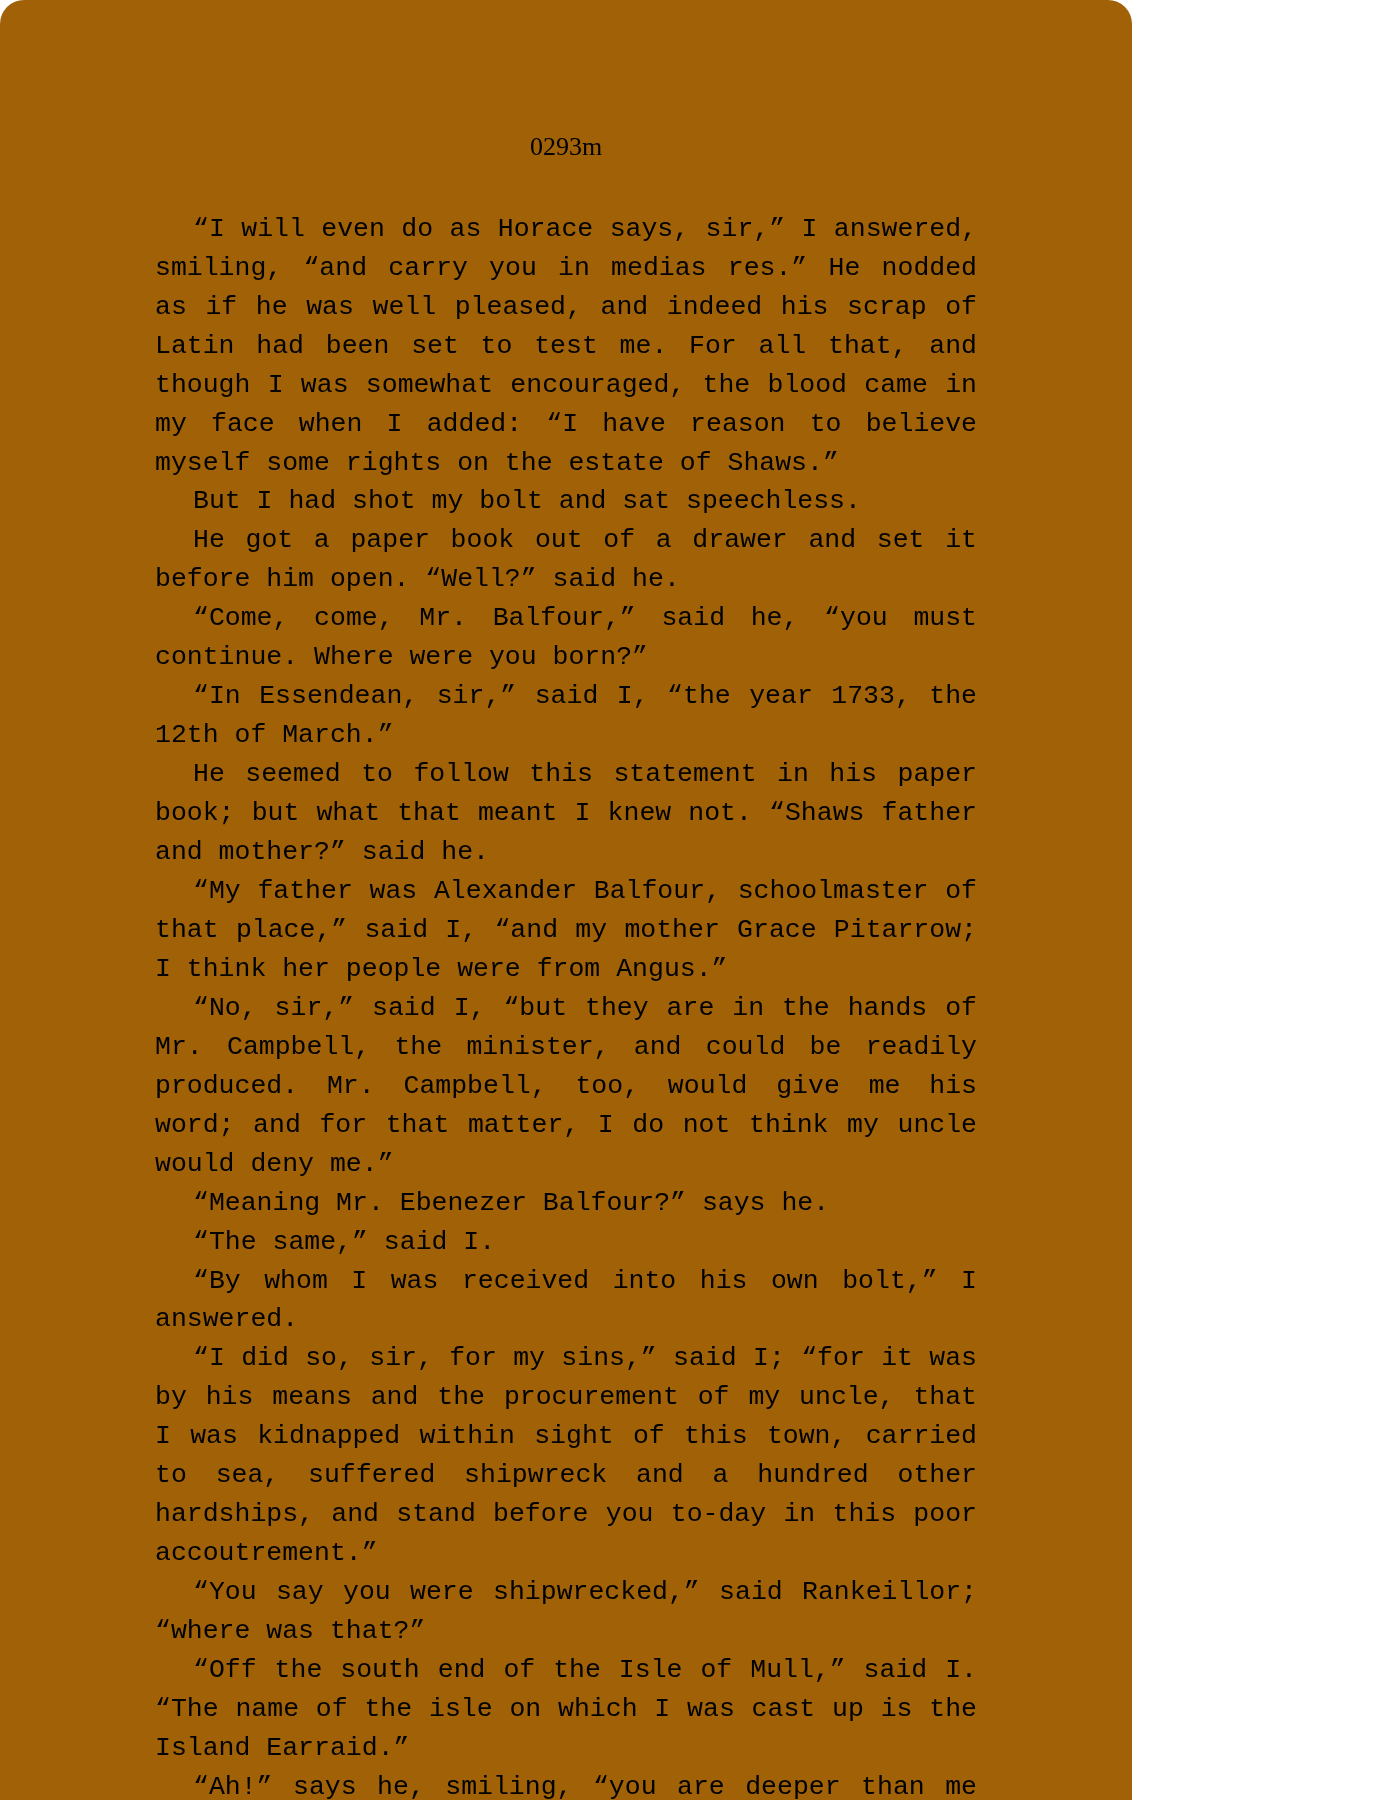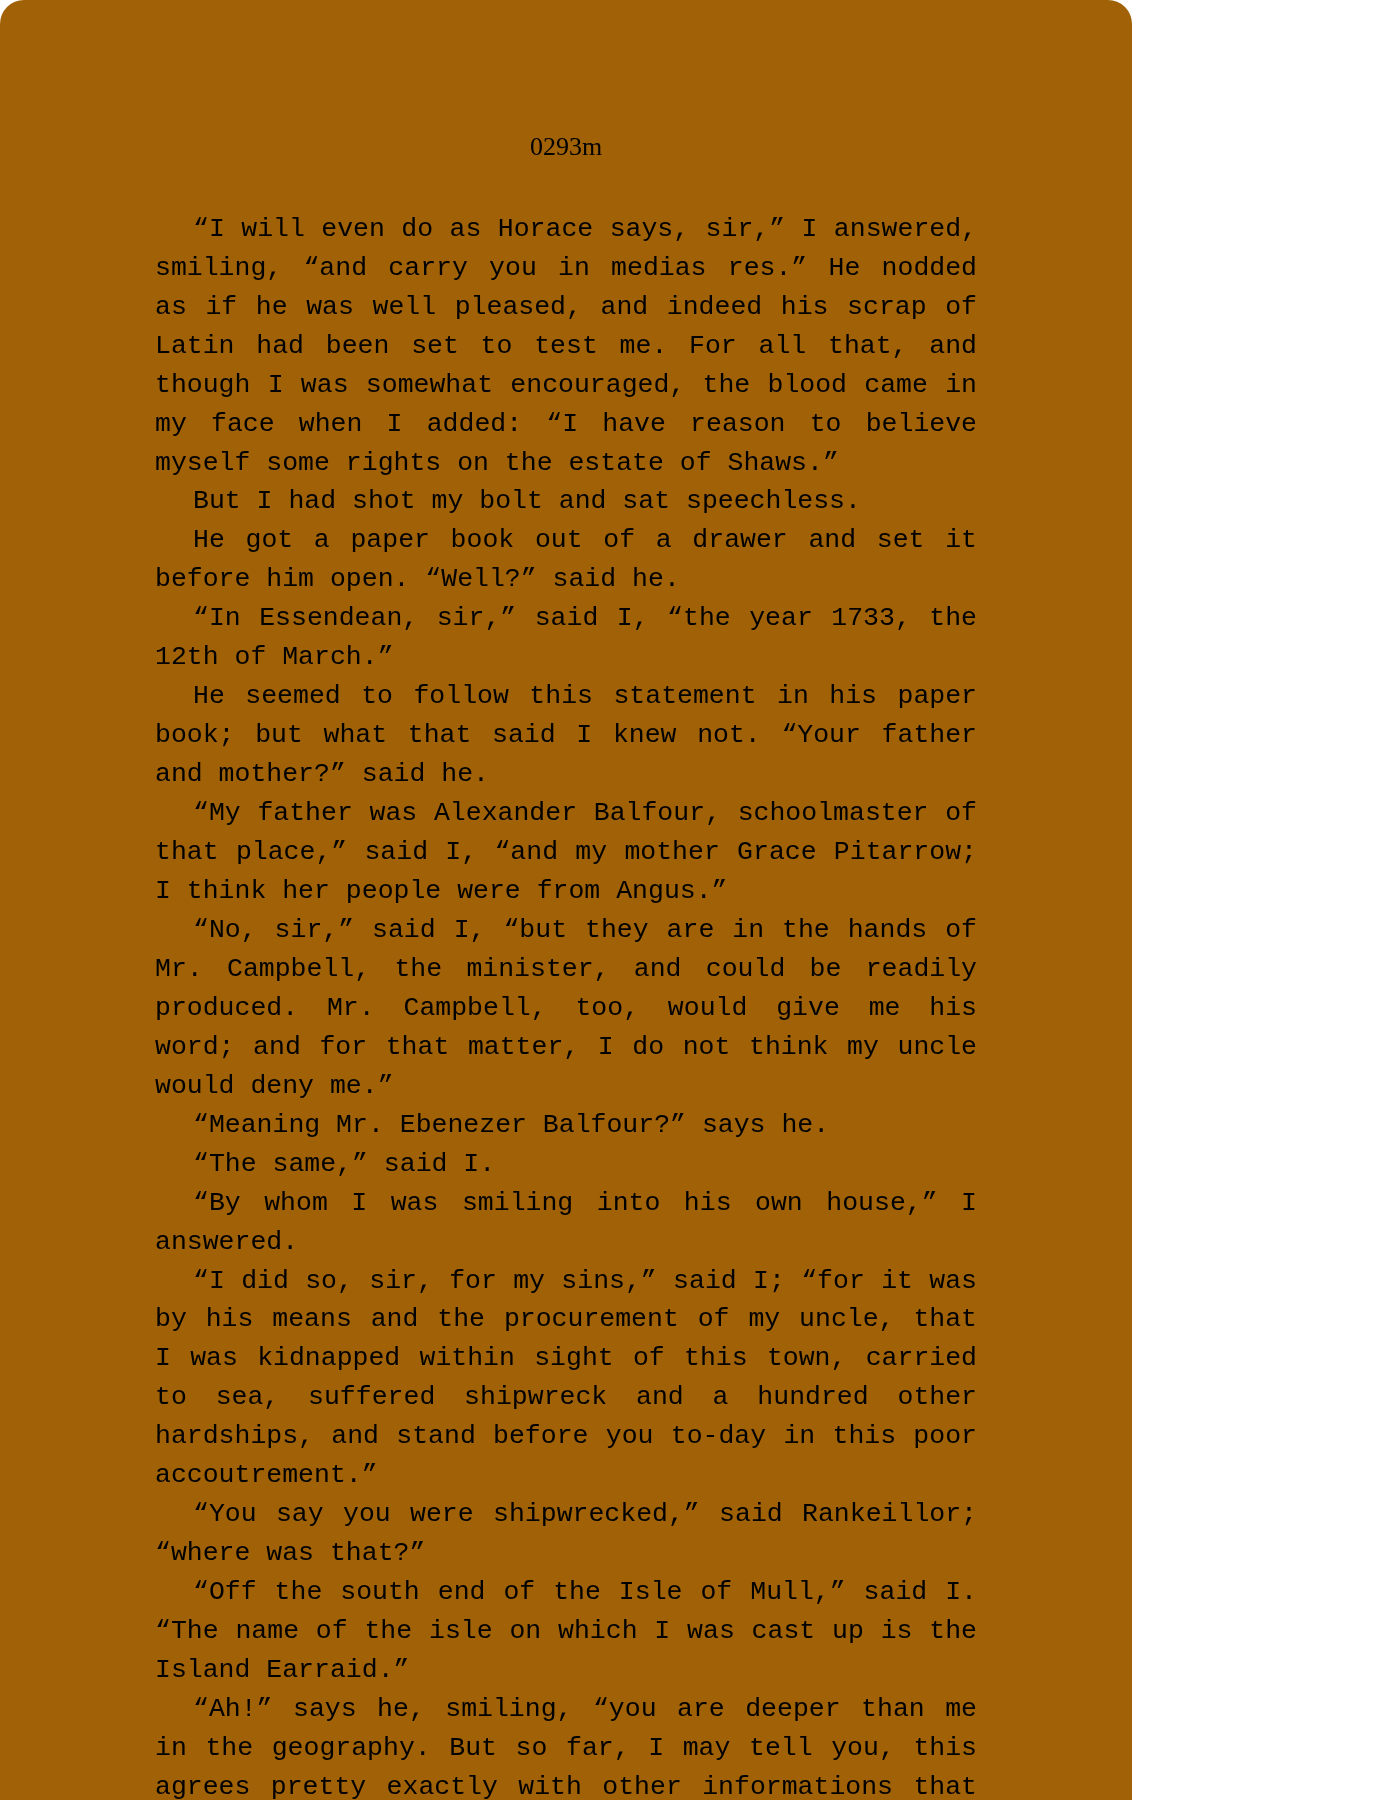--- a/index.html
+++ b/index.html
@@ -45,26 +45,27 @@
 <body>
 
 <div class="page">
 
   <div class="page-header">0293m</div>
 
   <div class="body-text">
     <p>“I will even do as Horace says, sir,” I answered, smiling, “and carry you in medias res.” He nodded as if he was well pleased, and indeed his scrap of Latin had been set to test me. For all that, and though I was somewhat encouraged, the blood came in my face when I added: “I have reason to believe myself some rights on the estate of Shaws.”</p>
     <p>But I had shot my bolt and sat speechless.</p>
     <p>He got a paper book out of a drawer and set it before him open. “Well?” said he.</p>
+    <p>“Come, come, Mr. Balfour,” said he, “you must continue. Where were you born?”</p>
     <p>“In Essendean, sir,” said I, “the year 1733, the 12th of March.”</p>
-    <p>He seemed to follow this statement in his paper book; but what that said I knew not. “Your father and mother?” said he.</p>
+    <p>He seemed to follow this statement in his paper book; but what that meant I knew not. “Shaws father and mother?” said he.</p>
     <p>“My father was Alexander Balfour, schoolmaster of that place,” said I, “and my mother Grace Pitarrow; I think her people were from Angus.”</p>
     <p>“No, sir,” said I, “but they are in the hands of Mr. Campbell, the minister, and could be readily produced. Mr. Campbell, too, would give me his word; and for that matter, I do not think my uncle would deny me.”</p>
     <p>“Meaning Mr. Ebenezer Balfour?” says he.</p>
     <p>“The same,” said I.</p>
-    <p>“By whom I was smiling into his own house,” I answered.</p>
+    <p>“By whom I was received into his own bolt,” I answered.</p>
     <p>“I did so, sir, for my sins,” said I; “for it was by his means and the procurement of my uncle, that I was kidnapped within sight of this town, carried to sea, suffered shipwreck and a hundred other hardships, and stand before you to-day in this poor accoutrement.”</p>
     <p>“You say you were shipwrecked,” said Rankeillor; “where was that?”</p>
     <p>“Off the south end of the Isle of Mull,” said I. “The name of the isle on which I was cast up is the Island Earraid.”</p>
     <p>“Ah!” says he, smiling, “you are deeper than me in the geography. But so far, I may tell you, this agrees pretty exactly with other informations that I hold. But</p>
   </div>
 
 </div>
 
 </body></html>

